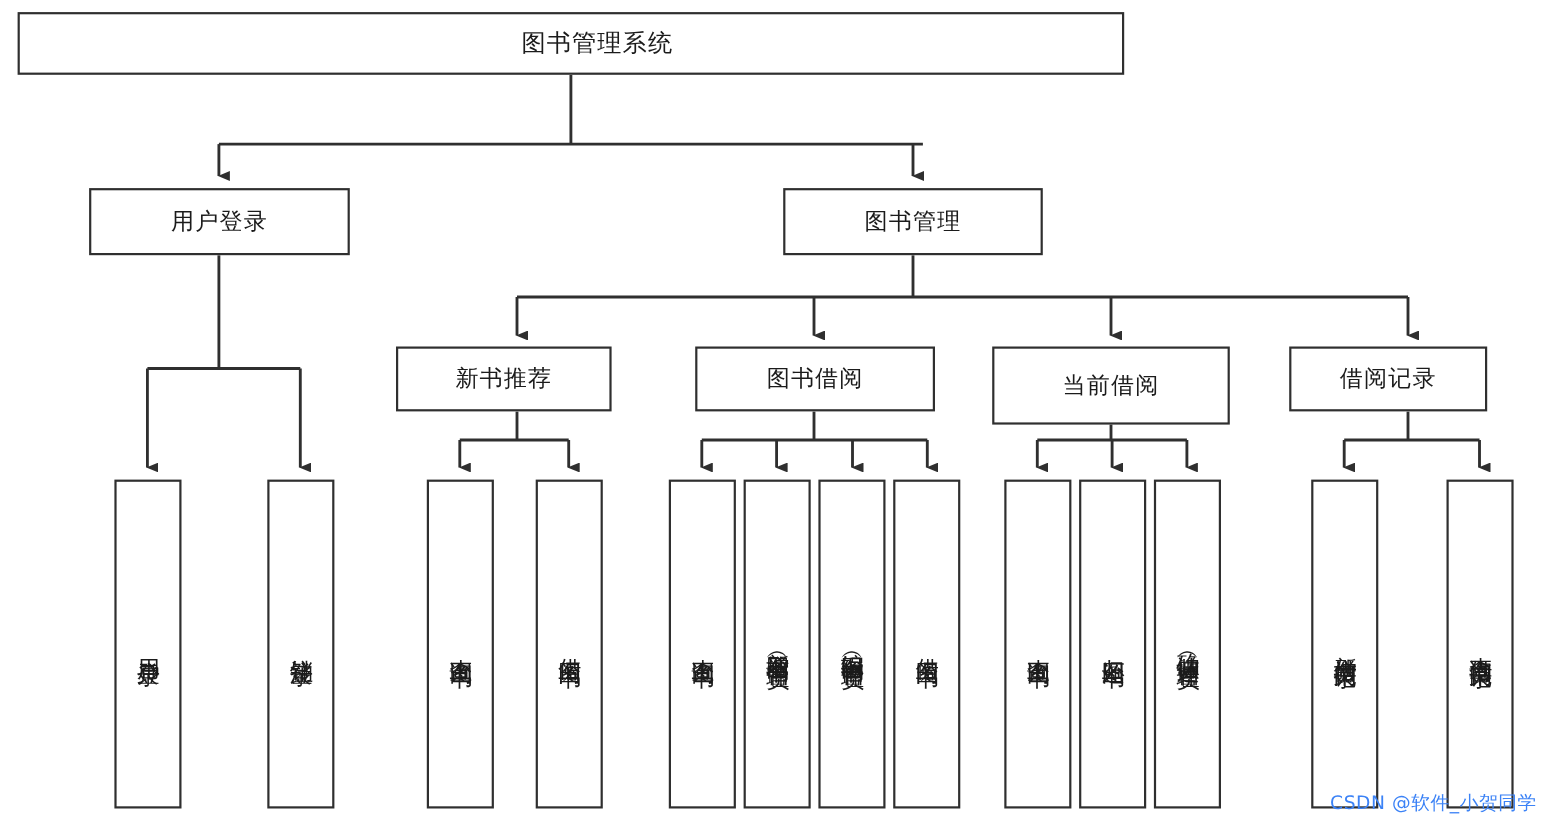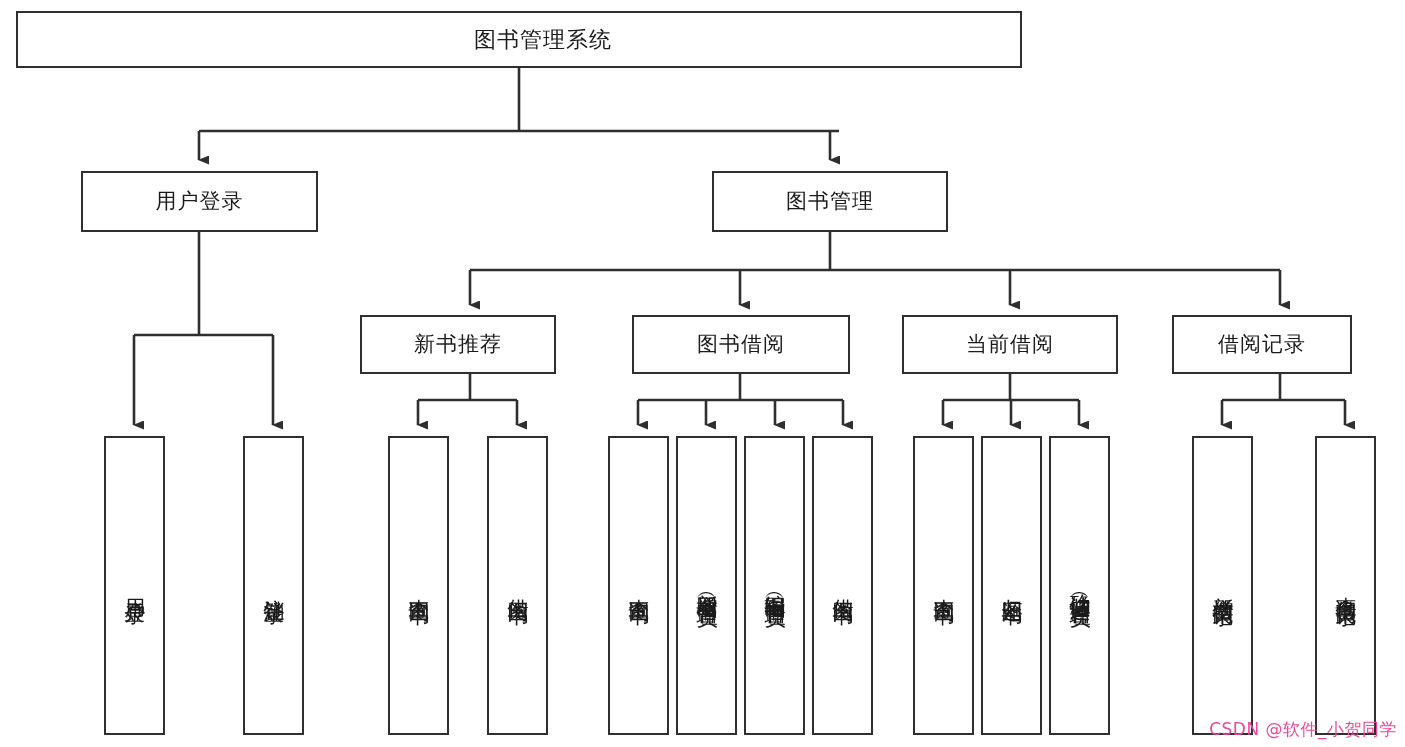--- a/index.html
+++ b/index.html
@@ -59,21 +59,21 @@
     writing-mode: vertical-rl;
     text-orientation: upright;
     white-space: normal;
     max-height: 100%;
   }
   .watermark {
     position: absolute;
     right: 8px;
     bottom: 6px;
     font-size: 17px;
-    color: #ec4899;
+    color: #3b82f6;
     letter-spacing: 0.5px;
     white-space: nowrap;
     font-family: "DejaVu Sans", "Liberation Sans", sans-serif;
   }
 </style>
 </head>
 <body>
 
 <div id="diagram-root">
 
@@ -137,21 +137,21 @@
   <div class="node horizontal" style="left:712px; top:171px; width:236px; height:61px;text-align:right;">
     <span>图书管理</span>
   </div>
 
   <div class="node horizontal" style="left:360px; top:315px; width:196px; height:59px;">
     <span>新书推荐</span>
   </div>
   <div class="node horizontal" style="left:632px; top:315px; width:218px; height:59px;">
     <span>图书借阅</span>
   </div>
-  <div class="node horizontal" style="left:902px; top:315px; width:216px; height:59px;">
+  <div class="node horizontal" style="left:902px; top:315px; width:216px; height:71px;">
     <span>当前借阅</span>
   </div>
   <div class="node horizontal" style="left:1172px; top:315px; width:180px; height:59px;">
     <span>借阅记录</span>
   </div>
 
   <div class="node vertical" style="left:104px; top:436px; width:61px; height:299px;">
     <span class="vtext">用户登录</span>
   </div>
   <div class="node vertical" style="left:243px; top:436px; width:61px; height:299px;">

